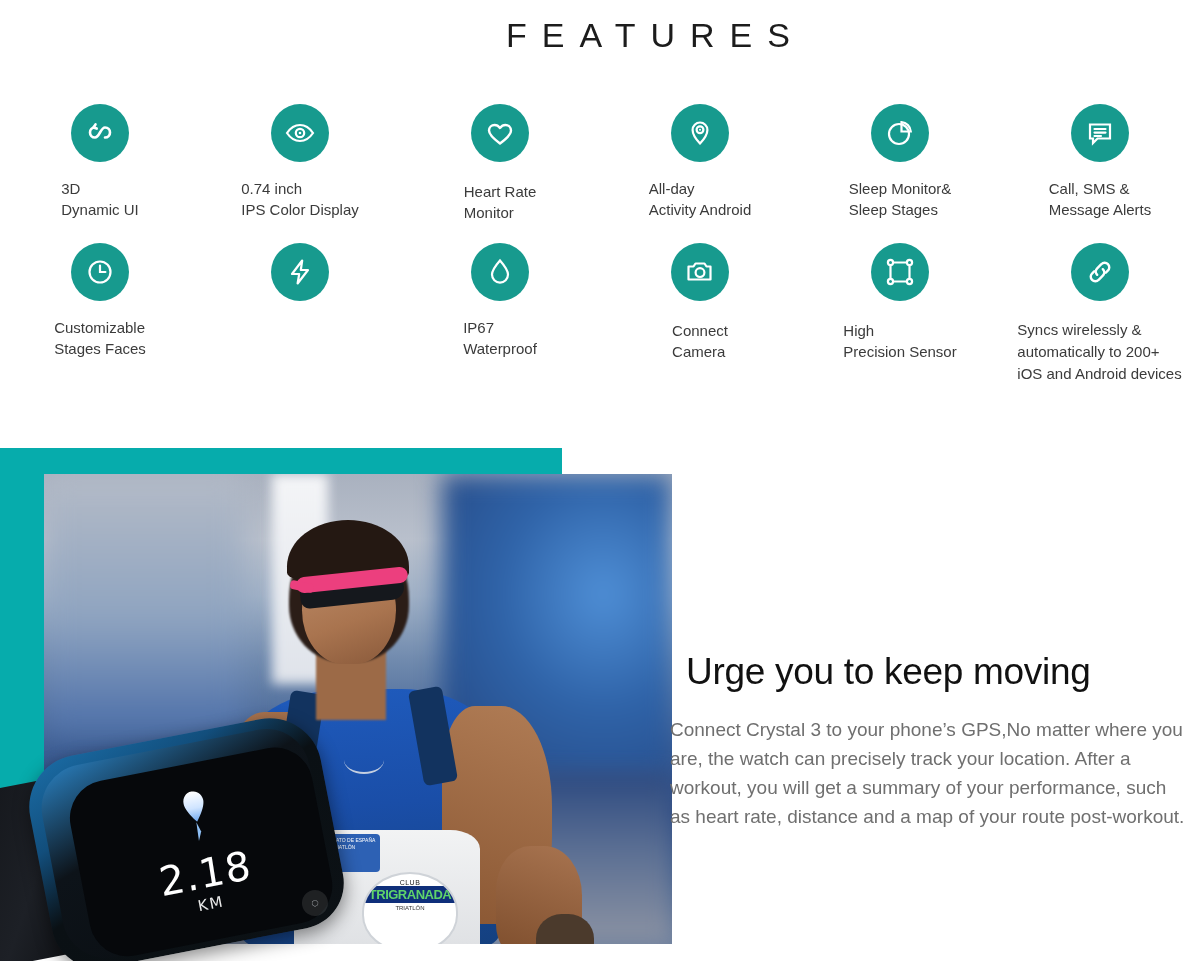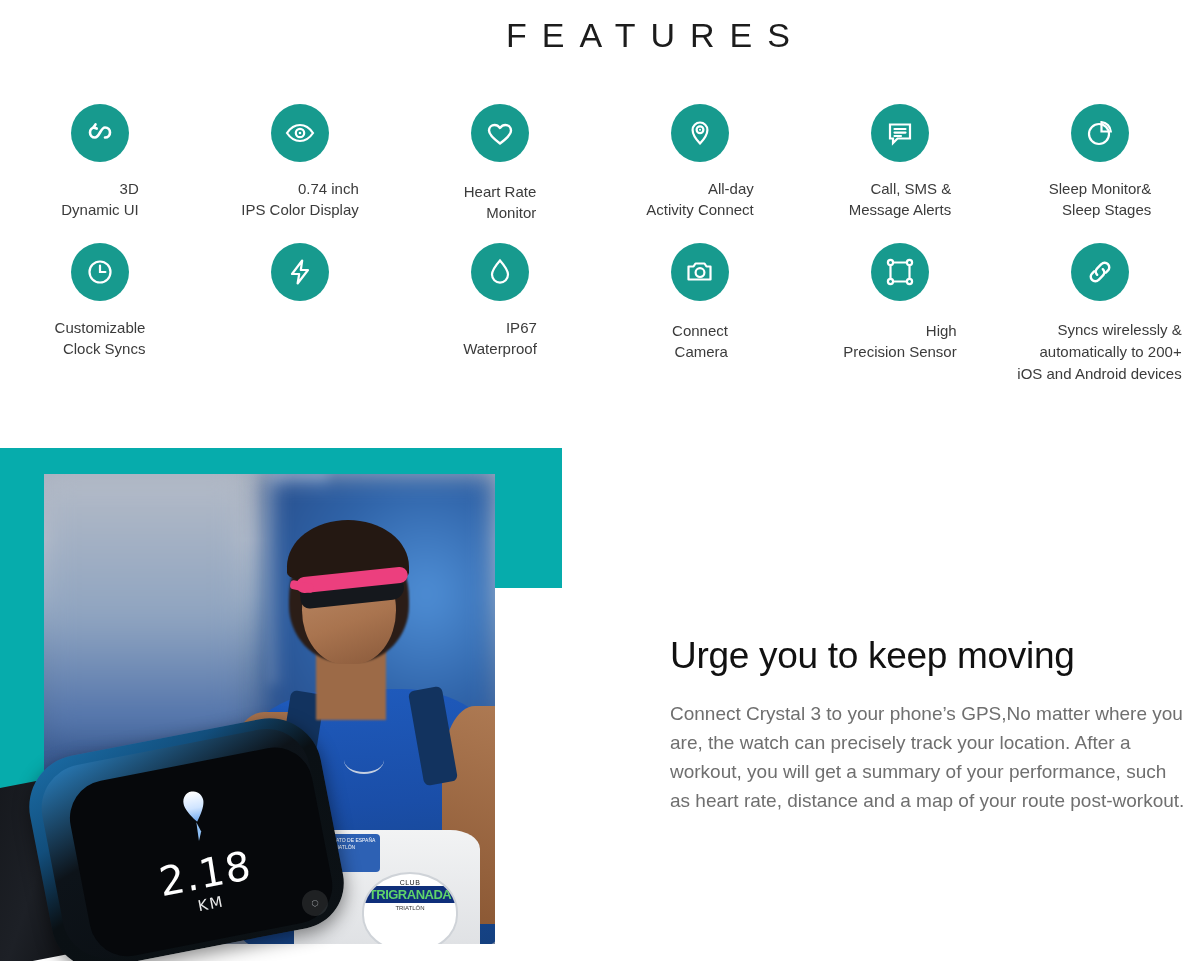--- a/index.html
+++ b/index.html
@@ -61,21 +61,21 @@
     display: flex;
     align-items: center;
     justify-content: center;
     flex: 0 0 58px;
   }
   .icon-circle svg {
     display: block;
   }
   .feature-label {
     margin-top: 16px;
-    text-align: right;
+    text-align: left;
     font-size: 15px;
     line-height: 21px;
     color: #3b3b3b;
     white-space: pre-line;
     font-family: "Liberation Sans", sans-serif;
   }
   .feature-cell.tight .feature-label {
     margin-top: 19px;
   }
   .feature-cell.wide {
@@ -109,21 +109,21 @@
     left: 0px;
     top: 8px;
     width: 46px;
     height: 496px;
     background: #06acac;
   }
   .photo {
     position: absolute;
     left: 44px;
     top: 34px;
-    width: 451px;
+    width: 628px;
     height: 470px;
     overflow: hidden;
     background: #8b5cf6;
   }
   
   .photo .bg-sky {
     position: absolute;
     inset: 0;
     background:
       linear-gradient(180deg,
@@ -397,21 +397,21 @@
     position: absolute;
     left: 670px;
     top: 195px;
     width: 520px;
   }
   .hero-heading {
     font-size: 37px;
     font-weight: 400;
     color: #111111;
     letter-spacing: -0.3px;
-    margin: 0;
+    margin: 16px;
     font-family: "Liberation Sans", sans-serif;
   }
   .hero-paragraph {
     margin: 22px 0 0 0;
     font-size: 19px;
     line-height: 29px;
     color: #6f6f6f;
     font-family: "Liberation Sans", sans-serif;
   }
 </style>
@@ -459,57 +459,57 @@
 
     <div class="feature-cell">
       <div class="icon-circle">
         <svg width="34" height="34" viewBox="0 0 34 34" fill="none" stroke="#ffffff" stroke-width="2.2">
           <path d="M17 6.5c-4.1 0-7.4 3.3-7.4 7.4 0 5.6 7.4 13.6 7.4 13.6s7.4-8 7.4-13.6c0-4.1-3.3-7.4-7.4-7.4z"></path>
           <circle cx="17" cy="13.8" r="3.4"></circle>
           <circle cx="17" cy="13.8" r="1" fill="#ffffff" stroke="none"></circle>
         </svg>
       </div>
       <div class="feature-label">All-day
-Activity Connect</div>
+Activity Android</div>
+    </div>
+
+    <div class="feature-cell">
+      <div class="icon-circle">
+        <svg width="34" height="34" viewBox="0 0 34 34" fill="none" stroke="#ffffff" stroke-width="2.2">
+          <circle cx="16" cy="18" r="10"></circle>
+          <path d="M18.5 6.2A10 10 0 0 1 27.8 15.5H18.5z"></path>
+        </svg>
+      </div>
+      <div class="feature-label">Sleep Monitor&amp;
+Sleep Stages</div>
     </div>
 
     <div class="feature-cell">
       <div class="icon-circle">
         <svg width="34" height="34" viewBox="0 0 34 34" fill="none" stroke="#ffffff" stroke-width="2.2" stroke-linecap="round">
           <path d="M7 8.5h20v14H14.5l-4.5 4.5V22.5H7z"></path>
           <path d="M11.5 13h11M11.5 16.6h11M11.5 20h6.5"></path>
         </svg>
       </div>
       <div class="feature-label">Call,  SMS &amp;
 Message Alerts</div>
     </div>
-
-    <div class="feature-cell">
-      <div class="icon-circle">
-        <svg width="34" height="34" viewBox="0 0 34 34" fill="none" stroke="#ffffff" stroke-width="2.2">
-          <circle cx="16" cy="18" r="10"></circle>
-          <path d="M18.5 6.2A10 10 0 0 1 27.8 15.5H18.5z"></path>
-        </svg>
-      </div>
-      <div class="feature-label">Sleep Monitor&amp;
-Sleep Stages</div>
-    </div>
   </div>
 
   <div class="feature-row row-2">
 
     <div class="feature-cell">
       <div class="icon-circle">
         <svg width="34" height="34" viewBox="0 0 34 34" fill="none" stroke="#ffffff" stroke-width="2.2" stroke-linecap="round">
           <circle cx="17" cy="17" r="10.5"></circle>
           <path d="M17 10.5V17h5.4"></path>
         </svg>
       </div>
       <div class="feature-label">Customizable
-Clock Syncs</div>
+Stages Faces</div>
     </div>
 
     <div class="feature-cell">
       <div class="icon-circle">
         <svg width="34" height="34" viewBox="0 0 34 34" fill="none" stroke="#ffffff" stroke-width="2.2" stroke-linejoin="round">
           <path d="M19.2 5.5L9 19h7.2l-1.6 9.5L25 15h-7.2z"></path>
         </svg>
       </div>
     </div>
 

